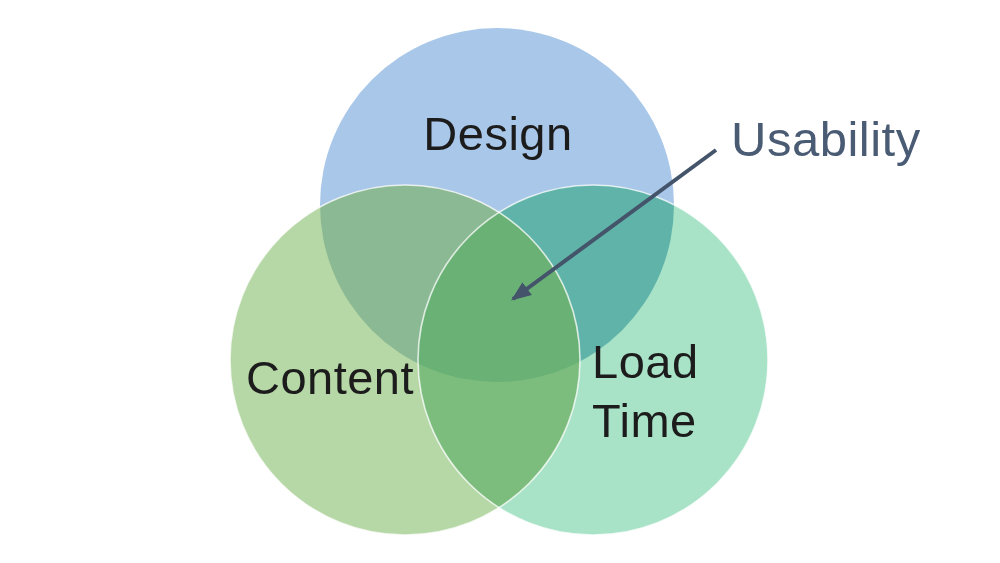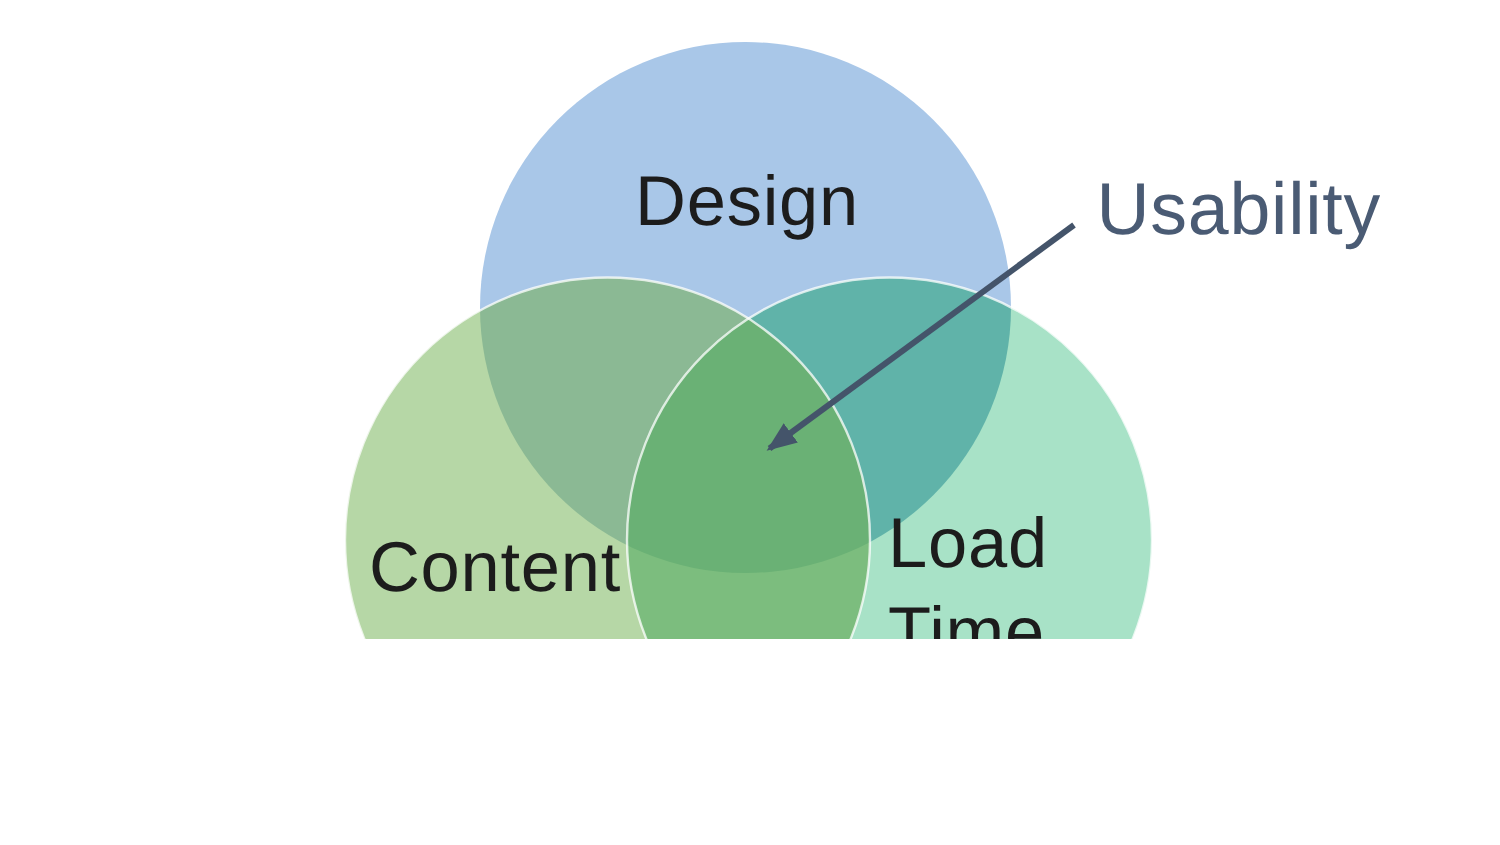--- a/index.html
+++ b/index.html
@@ -4,21 +4,21 @@
 <style>
   html, body {
     margin: 0;
     padding: 0;
     background: #ffffff;
     font-family: "Liberation Sans", sans-serif;
   }
   .stage {
     position: relative;
     width: 1000px;
-    height: 426px;
+    height: 563px;
     background: #ffffff;
     overflow: hidden;
   }
   svg { display: block; }
   .circle-label {
     font-family: "Liberation Sans", sans-serif;
     font-size: 47px;
     font-weight: 300;
     letter-spacing: 0.5px;
   }

